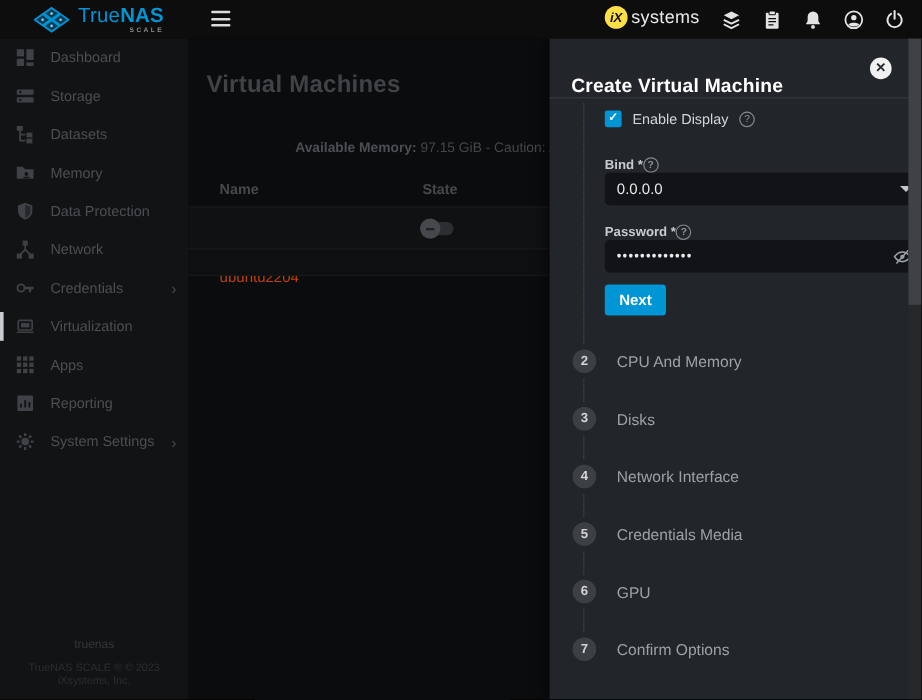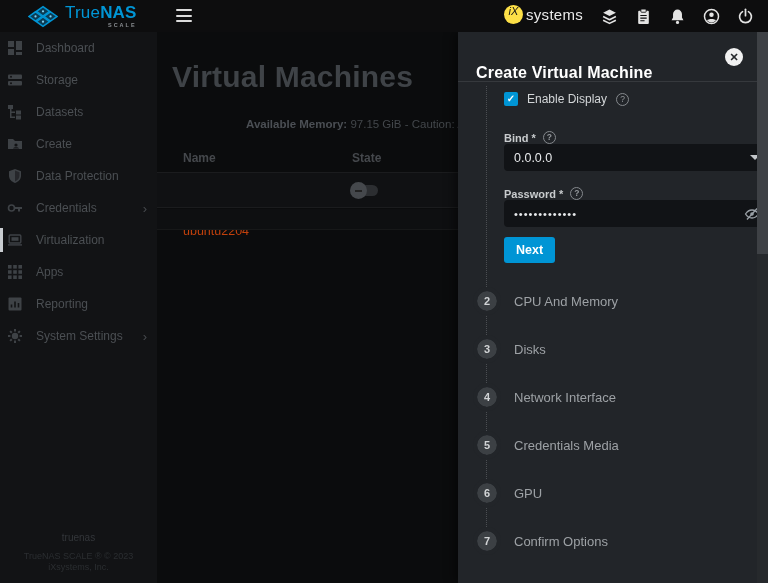--- a/index.html
+++ b/index.html
@@ -9,44 +9,44 @@
   
   .topbar { position:absolute; left:0; top:0; width:768px; height:32px; background:#0d0d0e; z-index:30; }
   .logo-wrap { position:absolute; left:28px; top:3px; display:flex; align-items:center; gap:7px; }
   .logo-mark { width:30px; height:24px; }
   .brand-text { color:#0095d5; font-size:17px; letter-spacing:.2px; line-height:17px; position:relative; top:1px; }
   .brand-text b { font-weight:bold; }
   .brand-sub { display:block; text-align:right; color:#8b8f93; font-size:5.5px; letter-spacing:2px; font-weight:bold; margin-top:1px; }
   .hamburger { position:absolute; left:176px; top:9px; width:16px; height:13px; display:flex; flex-direction:column; justify-content:space-between; cursor:pointer; }
   .hamburger span { display:block; height:2px; background:#dcdcdc; border-radius:1px; }
   .ix-wrap { position:absolute; left:504px; top:5px; display:flex; align-items:center; }
-  .ix-circle { width:19px; height:19px; border-radius:50%; background:#fde047; color:#111; font-size:11px; font-weight:normal; font-style:italic; display:flex; align-items:flex-start; justify-content:center; }
+  .ix-circle { width:19px; height:19px; border-radius:50%; background:#fde047; color:#111; font-size:11px; font-weight:bold; font-style:italic; display:flex; align-items:center; justify-content:center; }
   .ix-text { color:#e9e9e9; font-size:15px; margin-left:3px; letter-spacing:.3px; }
   .top-icons { position:absolute; right:14px; top:0; height:32px; display:flex; align-items:center; gap:17px; }
   .tico { width:17px; height:17px; color:#e3e3e3; cursor:pointer; }
   .tico svg { width:100%; height:100%; display:block; }
 
   
   .dimtex { background-image: radial-gradient(rgba(255,255,255,0.02) 1px, transparent 1.2px); background-size:5px 5px; }
 
   
   .sidebar { position:absolute; left:0; top:32px; width:157px; height:551px; background:#121315; z-index:5; }
-  .nav-item { position:relative; height:32px; display:flex; align-items:center; padding-left:7px; cursor:pointer; }
+  .nav-item { position:relative; height:32px; display:flex; align-items:center; padding-left:13px; cursor:pointer; }
   .nav-item .nico { width:16px; height:16px; color:#3e4246; flex:0 0 16px; }
   .nav-item .nico svg { width:100%; height:100%; display:block; }
   .nav-label { margin-left:13px; color:#4b4f53; font-size:12px; }
   .nav-chevron { position:absolute; right:10px; color:#46494d; font-size:13px; }
   .nav-item.active::before { content:""; position:absolute; left:0; top:4px; bottom:4px; width:3px; background:#c9cdd1; }
   .side-footer { position:absolute; left:0; width:157px; text-align:center; }
   .hostname { top:500px; color:#33363a; font-size:10px; }
   .copyright { top:519px; color:#2b2e31; font-size:9px; line-height:11px; }
 
   
   .content { position:absolute; left:157px; top:32px; width:301px; height:551px; background:#0b0c0d; overflow:hidden; z-index:4; }
-  .page-title { position:absolute; left:15px; top:28px; font-size:30px; font-weight:bold; color:#3f4347; letter-spacing:.2px; white-space:nowrap; }
+  .page-title { position:absolute; left:15px; top:28px; font-size:20px; font-weight:bold; color:#3f4347; letter-spacing:.2px; white-space:nowrap; }
   .mem-note { position:absolute; left:89px; top:86px; font-size:11.5px; color:#43474b; white-space:nowrap; }
   .mem-note b { color:#4b4f54; }
   .thead { position:absolute; top:119px; font-size:12px; font-weight:bold; color:#45484c; }
   .th-name { left:26px; } .th-state { left:195px; }
   .vm-row { position:absolute; left:0; top:140px; width:340px; height:36px; background:#101113; border-top:1px solid #1b1c1e; border-bottom:1px solid #1b1c1e; }
   .vm-name { position:absolute; left:26px; top:10px; font-size:12.5px; color:#c2410c;margin-top:41px; }
   .vm-footer-strip { position:absolute; left:0; top:177px; width:340px; height:21px; background:#0e0f11; border-bottom:1px solid #171819; }
   .toggle { position:absolute; left:193px; top:11px; width:30px; height:13px; cursor:pointer; }
   .toggle .track { position:absolute; left:4px; top:1px; width:24px; height:11px; border-radius:6px; background:#2c2e31; }
   .toggle .knob { position:absolute; left:0; top:-2px; width:17px; height:17px; border-radius:50%; background:#45484c; display:flex; align-items:center; justify-content:center; }
@@ -56,21 +56,21 @@
   .panel { position:absolute; left:458px; top:32px; width:310px; height:551px; background:#222529; z-index:20; box-shadow:-4px 0 10px rgba(0,0,0,.45); }
   .panel-header { position:absolute; left:0; top:0; width:100%; height:50px; border-bottom:1px solid #36393d; }
   .panel-title { position:absolute; left:18px; top:32px; color:#fff; font-size:16px; font-weight:bold; letter-spacing:.2px; }
   .close-btn { position:absolute; right:25px; top:16px; width:18px; height:18px; border-radius:50%; background:#f1f1f1; color:#26292c; font-size:11px; font-weight:bold; display:flex; align-items:center; justify-content:center; cursor:pointer; line-height:1; }
   .step-line { position:absolute; left:28px; top:54px; height:455px; border-left:1px dotted #4b4e52; }
   .form-row { position:absolute; left:46px; }
   .cb-row { top:60px; display:flex; align-items:center; gap:9px; }
   .checkbox { width:14px; height:14px; background:#0095d5; border-radius:2px; color:#fff; font-size:10px; font-weight:bold; display:flex; align-items:center; justify-content:center; cursor:pointer; line-height:1; }
   .cb-label { color:#d3d6d8; font-size:12px; }
   .help-icon { width:13px; height:13px; border:1px solid #85898d; border-radius:50%; color:#9397 9b; color:#94989c; font-size:8.5px; display:inline-flex; align-items:center; justify-content:center; cursor:pointer; line-height:1; }
-  .field-label { position:absolute; left:46px; display:flex; align-items:center; gap:7px; color:#c9ccce; font-size:11px; font-weight:bold; }
+  .field-label { position:absolute; left:46px; display:flex; align-items:center; color:#c9ccce; font-size:11px; font-weight:bold; }
   .lbl-bind { top:99px; } .lbl-pass { top:155px;justify-content:space-between; }
   .input-box { position:absolute; left:46px; width:266px; height:27px; background:#111316; border-radius:4px; display:flex; align-items:center; padding:0 10px; cursor:pointer; }
   .box-bind { top:112px; } .box-pass { top:168px; }
   .input-value { color:#e8eaec; font-size:12.5px; flex:1; }
   .pass-dots { letter-spacing:1px; font-size:11px; }
   .caret-down { width:0; height:0; border-left:5px solid transparent; border-right:5px solid transparent; border-top:5px solid #c3c6c9; }
   .eye-icon { width:16px; height:16px; color:#9aa0a6; }
   .eye-icon svg { width:100%; height:100%; display:block; }
   .next-btn { position:absolute; left:46px; top:205px; min-width:46px; height:26px; background:#0095d5; border:none; border-radius:3px; color:#fff; font-size:12.5px; font-weight:bold; font-family:"Liberation Sans",sans-serif; padding:0 12px; cursor:pointer; }
   .step { position:absolute; left:19px; display:flex; align-items:center; gap:17px; cursor:pointer; }
@@ -194,30 +194,41 @@
       <span class="nav-label">Datasets</span>
     </div>
     <div class="nav-item">
       <span class="nico">
           <svg viewBox="0 0 16 16" fill="currentColor">
             <path d="M1 3h5l2 2h7v8H1z"></path>
             <circle cx="9" cy="9" r="1.6" fill="#121315"></circle>
             <path d="M6 12.5c.5-1.6 5.5-1.6 6 0z" fill="#121315"></path>
           </svg>
         </span>
-      <span class="nav-label">Create</span>
+      <span class="nav-label">Memory</span>
     </div>
     <div class="nav-item">
       <span class="nico">
           <svg viewBox="0 0 16 16" fill="currentColor">
             <path d="M8 1l6 2.2v4.6c0 3.8-2.8 6-6 7.2-3.2-1.2-6-3.4-6-7.2V3.2z"></path>
             <path d="M8 2.6v10.8c2.4-1 4.5-2.8 4.5-5.6V4.2z" fill="#121315" opacity="0.55"></path>
           </svg>
         </span>
       <span class="nav-label">Data Protection</span>
+    </div>
+    <div class="nav-item">
+      <span class="nico">
+          <svg viewBox="0 0 16 16" fill="currentColor" stroke="currentColor">
+            <path d="M8 4v4M8 8L4 12M8 8l4 4" fill="none" stroke-width="1.4"></path>
+            <rect x="6.4" y="1" width="3.2" height="3.2"></rect>
+            <rect x="1.5" y="11.8" width="3.2" height="3.2"></rect>
+            <rect x="11.3" y="11.8" width="3.2" height="3.2"></rect>
+          </svg>
+        </span>
+      <span class="nav-label">Network</span>
     </div>
     <div class="nav-item">
       <span class="nico">
           <svg viewBox="0 0 16 16" fill="currentColor">
             <circle cx="4.5" cy="8" r="3" fill="none" stroke="currentColor" stroke-width="1.6"></circle>
             <path d="M7.5 7h7.5v2h-2v2.5h-2V9h-3.5z"></path>
           </svg>
         </span>
       <span class="nav-label">Credentials</span>
       <span class="nav-chevron">›</span>

